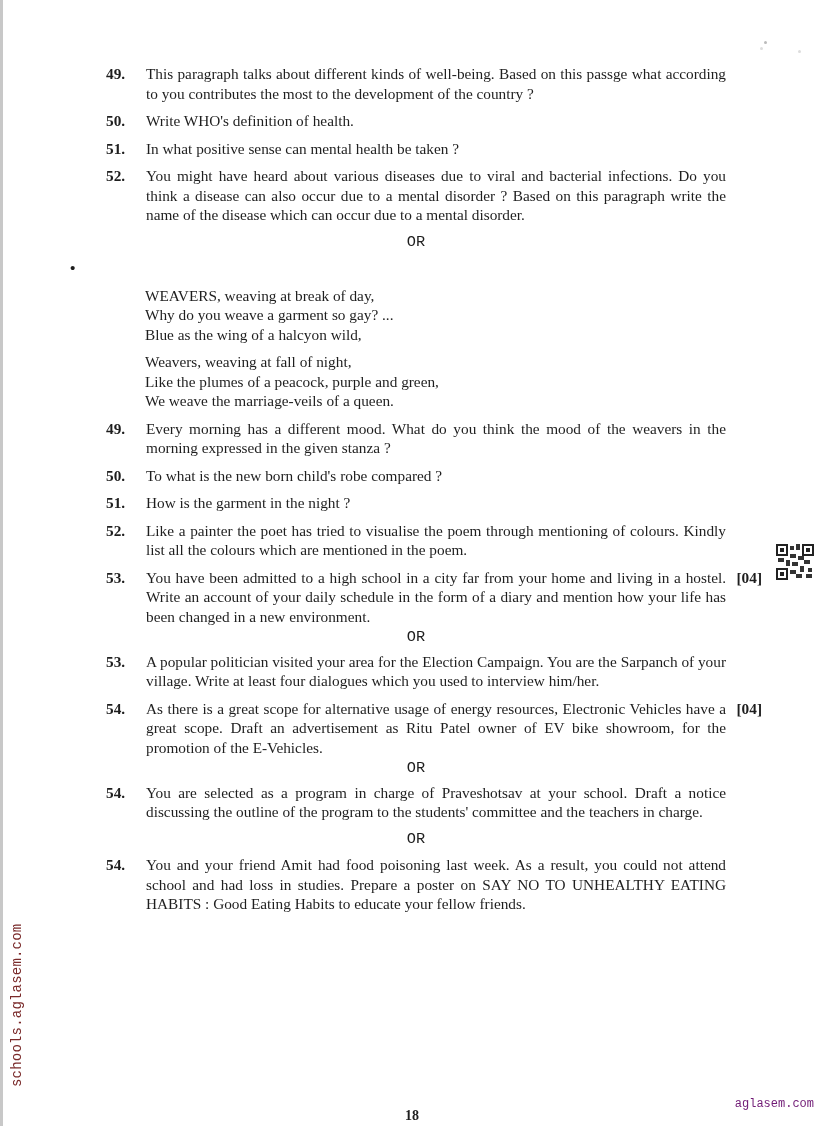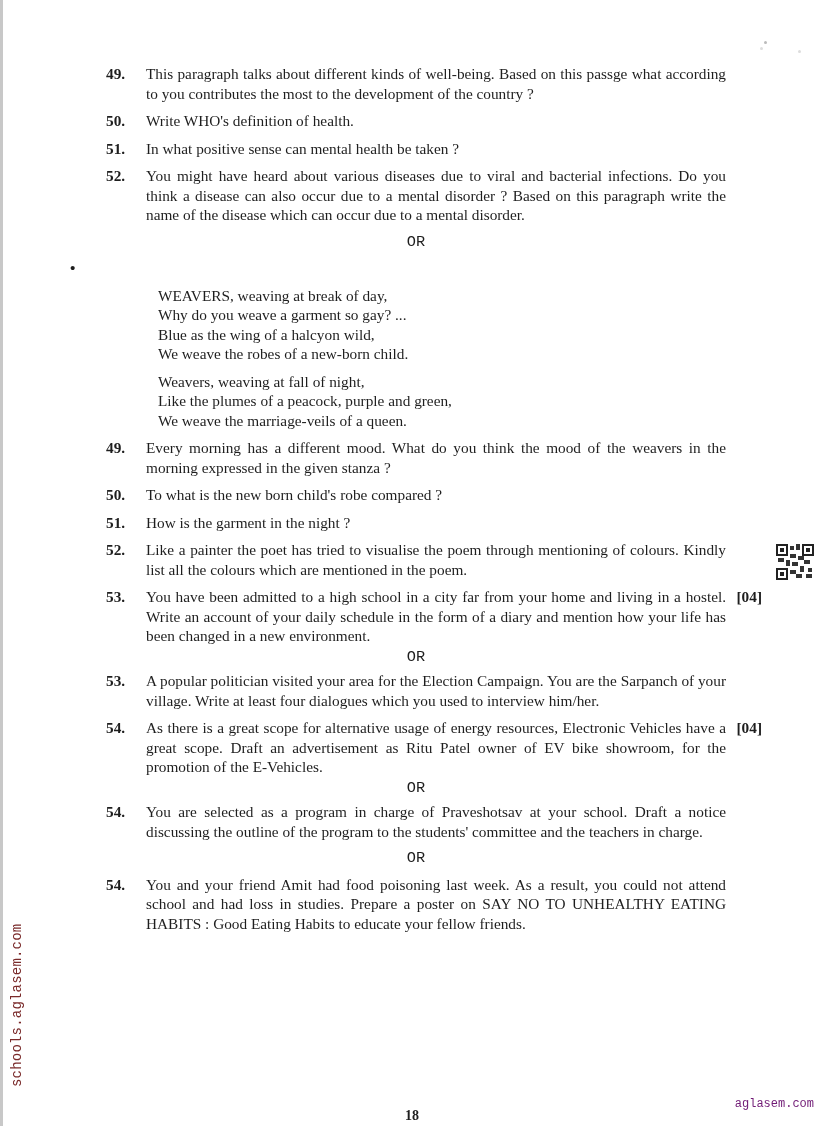--- a/index.html
+++ b/index.html
@@ -29,21 +29,21 @@
       position: absolute; left: 106px; top: 64px; width: 620px;
       font-family: "Liberation Serif", "DejaVu Serif", serif;
       font-size: 15.3px; line-height: 19.5px;
     }
     .q { display: flex; margin-bottom: 8px; position: relative; }
     .q .num { width: 40px; flex: none; font-weight: bold; }
     .q .txt { flex: 1; text-align: justify; }
     .q .marks { position: absolute; right: -36px; top: 0; font-weight: bold; }
     .or { text-align: center; margin: 2px 0 6px 0; font-family: Liberation Mono, monospace; }
     .or.tight { margin: -6px 0 4px 0; }
-    .poem { margin-left: 52px; margin-bottom: 8px; }
+    .poem { margin-left: 39px; margin-bottom: 8px; }
     .poem .line { white-space: nowrap; }
     .questions-heading { font-weight: bold; margin: 0 0 8px 0; }
     .bullet-num { font-weight: normal; }
   </style>
 </head>
 <body>
 
 <div class="left-rule"></div>
 
 <div class="specks">
@@ -74,21 +74,20 @@
   <div class="or">OR</div>
 
   <div class="q" style="margin-left:-36px;">
     <span class="num bullet-num" style="width:76px;">•</span>
   </div>
 
   <div class="poem">
     <div class="line">WEAVERS, weaving at break of day,</div>
     <div class="line">Why do you weave a garment so gay? ...</div>
     <div class="line">Blue as the wing of a halcyon wild,</div>
-    <div class="line">We weave the robes of a new-born child.</div>
   </div>
   <div class="poem">
     <div class="line">Weavers, weaving at fall of night,</div>
     <div class="line">Like the plumes of a peacock, purple and green,</div>
     <div class="line">We weave the marriage-veils of a queen.</div>
   </div>
 
 
   <div class="q">
     <span class="num">49.</span>

